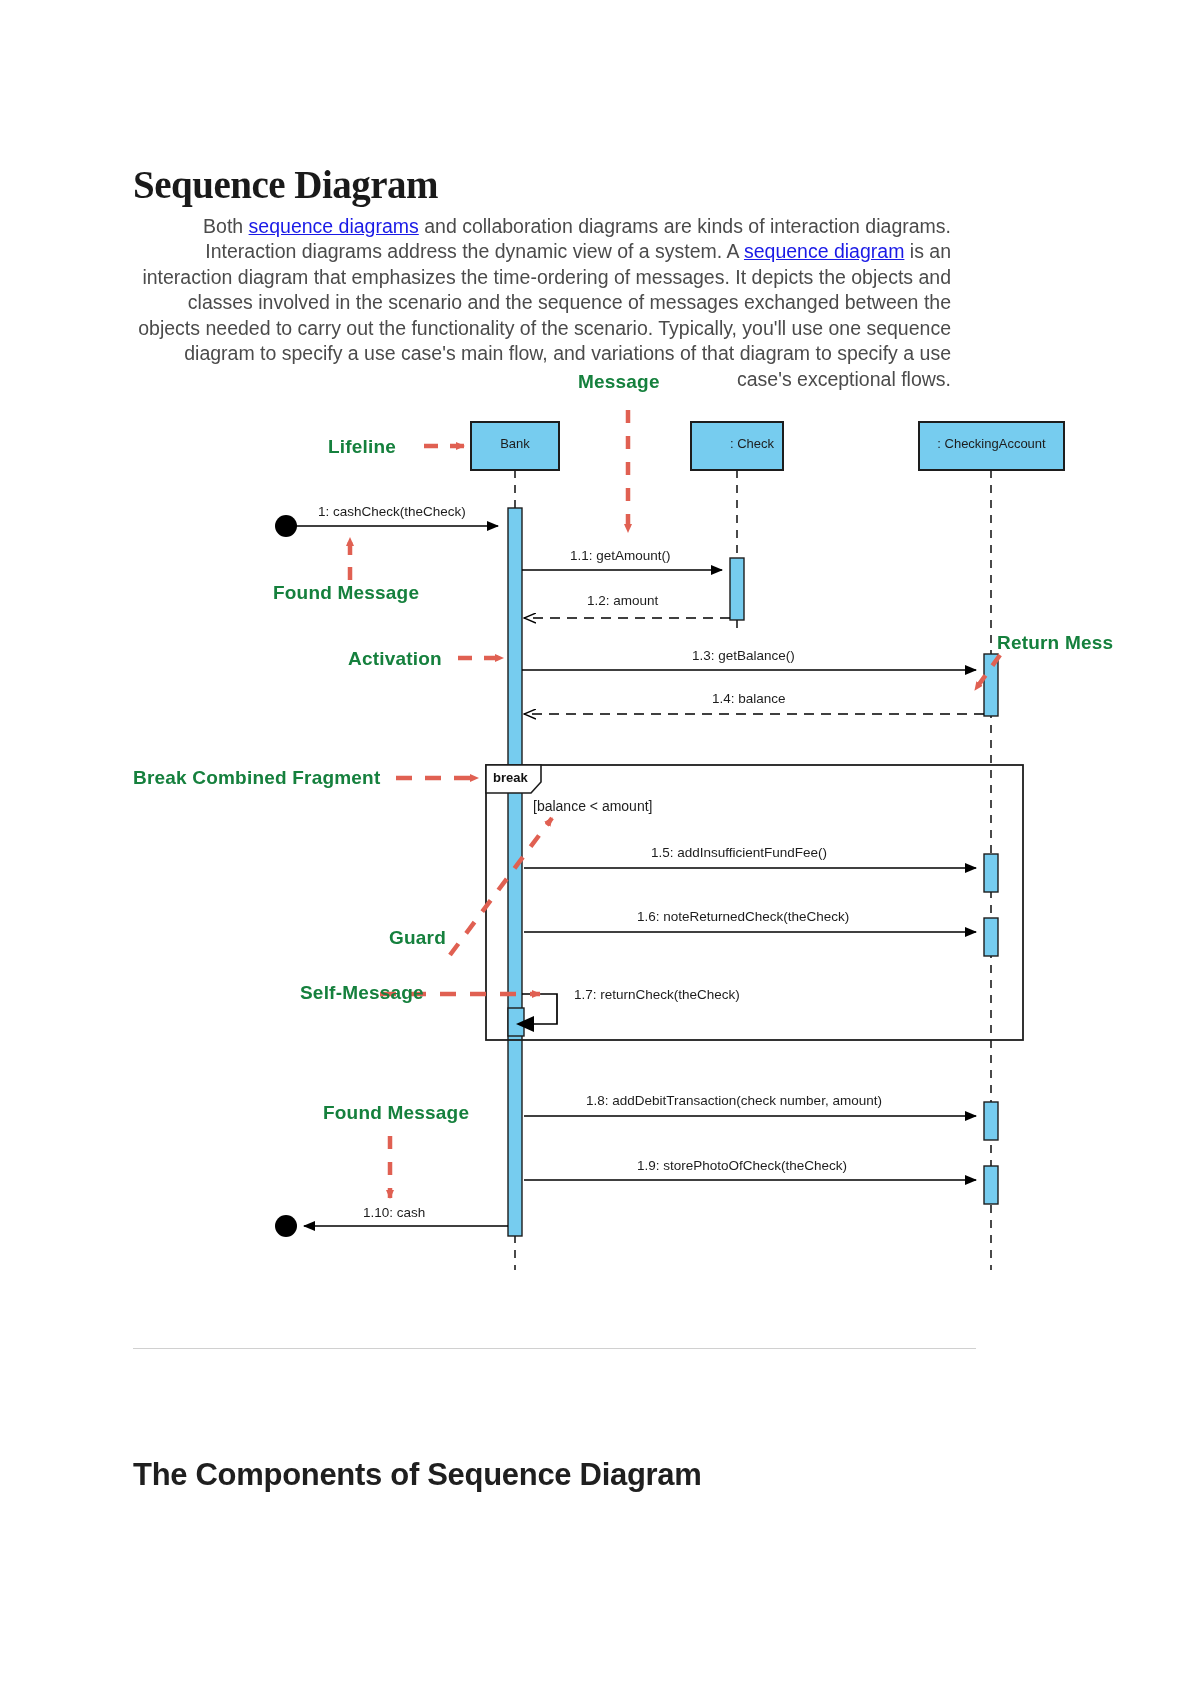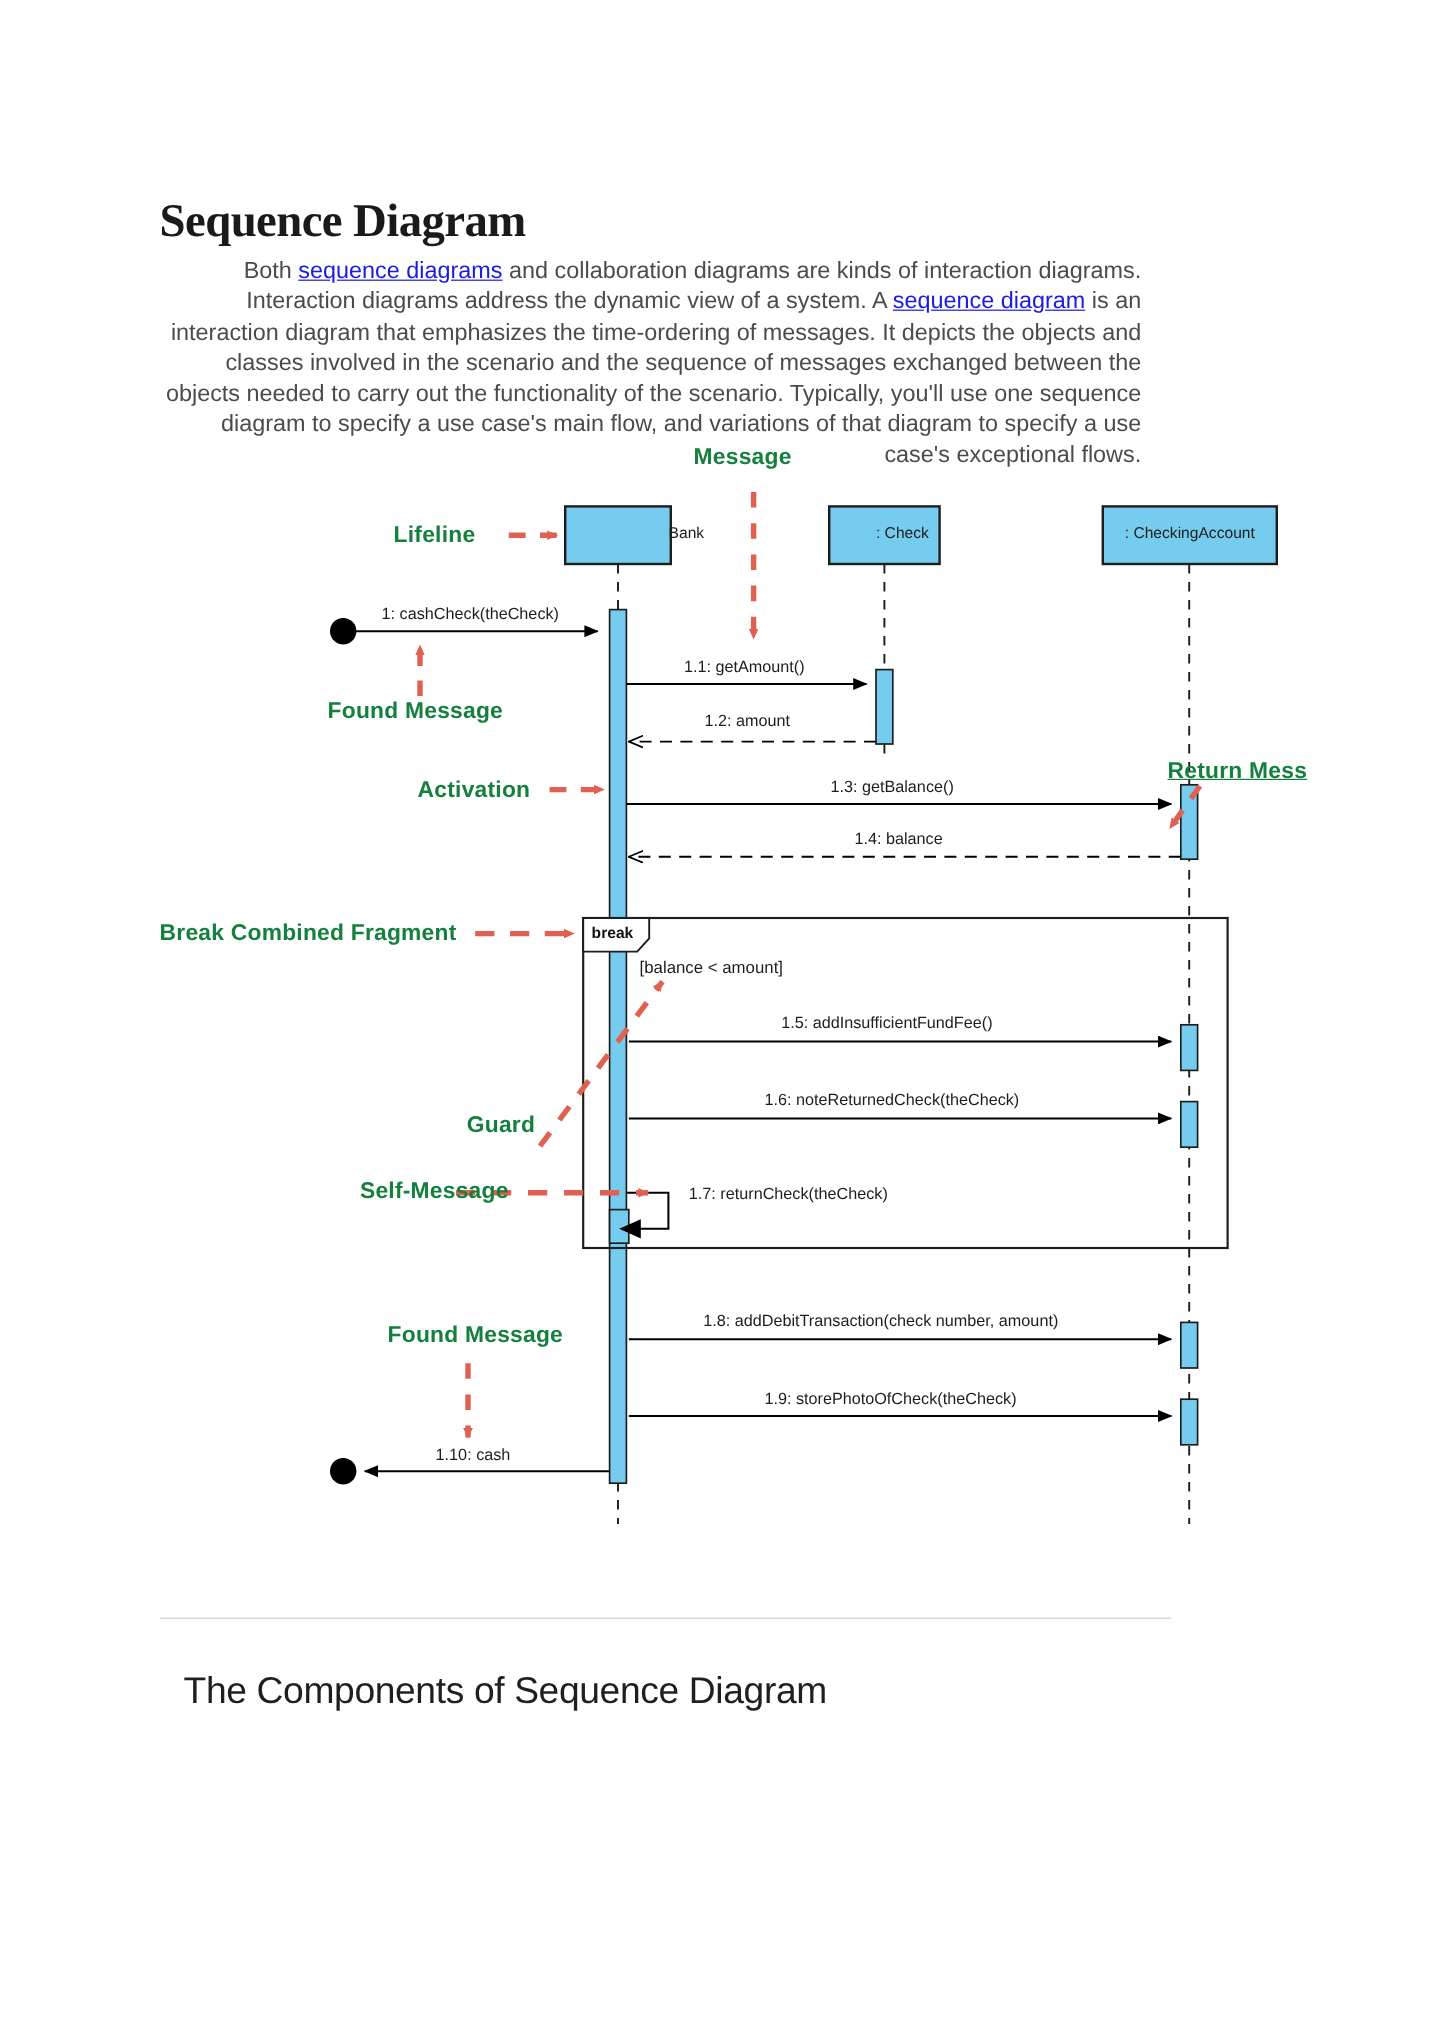--- a/index.html
+++ b/index.html
@@ -49,26 +49,25 @@
     position: absolute;
     left: 133px;
     top: 1348px;
     width: 843px;
     height: 1px;
     background: #d0d0d0;
   }
   .section-heading {
     position: absolute;
     left: 133px;
-    top: 1365px;
+    top: 1431px;
     font-size: 31px;
-    font-weight: normal;
+    font-weight: bold;
     color: #1f1f1f;
     letter-spacing: -0.3px;
-    margin-left: 20px;
   }
   
   .diagram {
     position: absolute;
     left: 0;
     top: 360px;
     width: 1200px;
     height: 940px;
   }
   .diagram svg { display:block; }
@@ -217,21 +216,21 @@
 
       <g>
         <line x1="380" y1="634" x2="540" y2="634" stroke="#e06052" stroke-width="4.5" stroke-dasharray="16,14" marker-end="url(#redhead)"></line>
       </g>
 
       <g>
         <line x1="390" y1="776" x2="390" y2="838" stroke="#e06052" stroke-width="4.5" stroke-dasharray="13,13" marker-end="url(#redhead)"></line>
       </g>
     </svg>
 
-    <div class="lf-label" style="left:484px; top:76px; width:88px;padding-left:44px;">Bank</div>
+    <div class="lf-label" style="left:471px; top:76px; width:88px;">Bank</div>
     <div class="lf-label" style="left:691px; top:76px; width:92px;margin-left:15px;">: Check</div>
     <div class="lf-label" style="left:919px; top:76px; width:145px;">: CheckingAccount</div>
 
     <div class="msg-label" style="left:318px; top:144px;">1: cashCheck(theCheck)</div>
     <div class="msg-label" style="left:570px; top:188px;">1.1: getAmount()</div>
     <div class="msg-label" style="left:587px; top:233px;">1.2: amount</div>
     <div class="msg-label" style="left:692px; top:288px;">1.3: getBalance()</div>
     <div class="msg-label" style="left:712px; top:331px;">1.4: balance</div>
     <div class="msg-label" style="left:651px; top:485px;">1.5: addInsufficientFundFee()</div>
     <div class="msg-label" style="left:637px; top:549px;">1.6: noteReturnedCheck(theCheck)</div>
@@ -240,21 +239,21 @@
     <div class="msg-label" style="left:637px; top:798px;">1.9: storePhotoOfCheck(theCheck)</div>
     <div class="msg-label" style="left:363px; top:845px;">1.10: cash</div>
 
     <div class="frag-op" style="left:493px; top:410px;">break</div>
     <div class="guard-label" style="left:533px; top:438px;">[balance &lt; amount]</div>
 
     <div class="ann" style="left:328px; top:76px;">Lifeline</div>
     <div class="ann" style="left:578px; top:11px;">Message</div>
     <div class="ann" style="left:273px; top:222px;">Found Message</div>
     <div class="ann" style="left:348px; top:288px;">Activation</div>
-    <div class="ann" style="left:973px; top:272px;text-decoration:underline;">Return Mess</div>
+    <div class="ann" style="left:997px; top:272px;">Return Mess</div>
     <div class="ann" style="left:133px; top:407px;">Break Combined Fragment</div>
     <div class="ann" style="left:389px; top:567px;">Guard</div>
     <div class="ann" style="left:300px; top:622px;">Self-Message</div>
     <div class="ann" style="left:323px; top:742px;">Found Message</div>
   </div>
 
   <div class="divider"></div>
   <h2 class="section-heading">The Components of Sequence Diagram</h2>
 </div>
 

